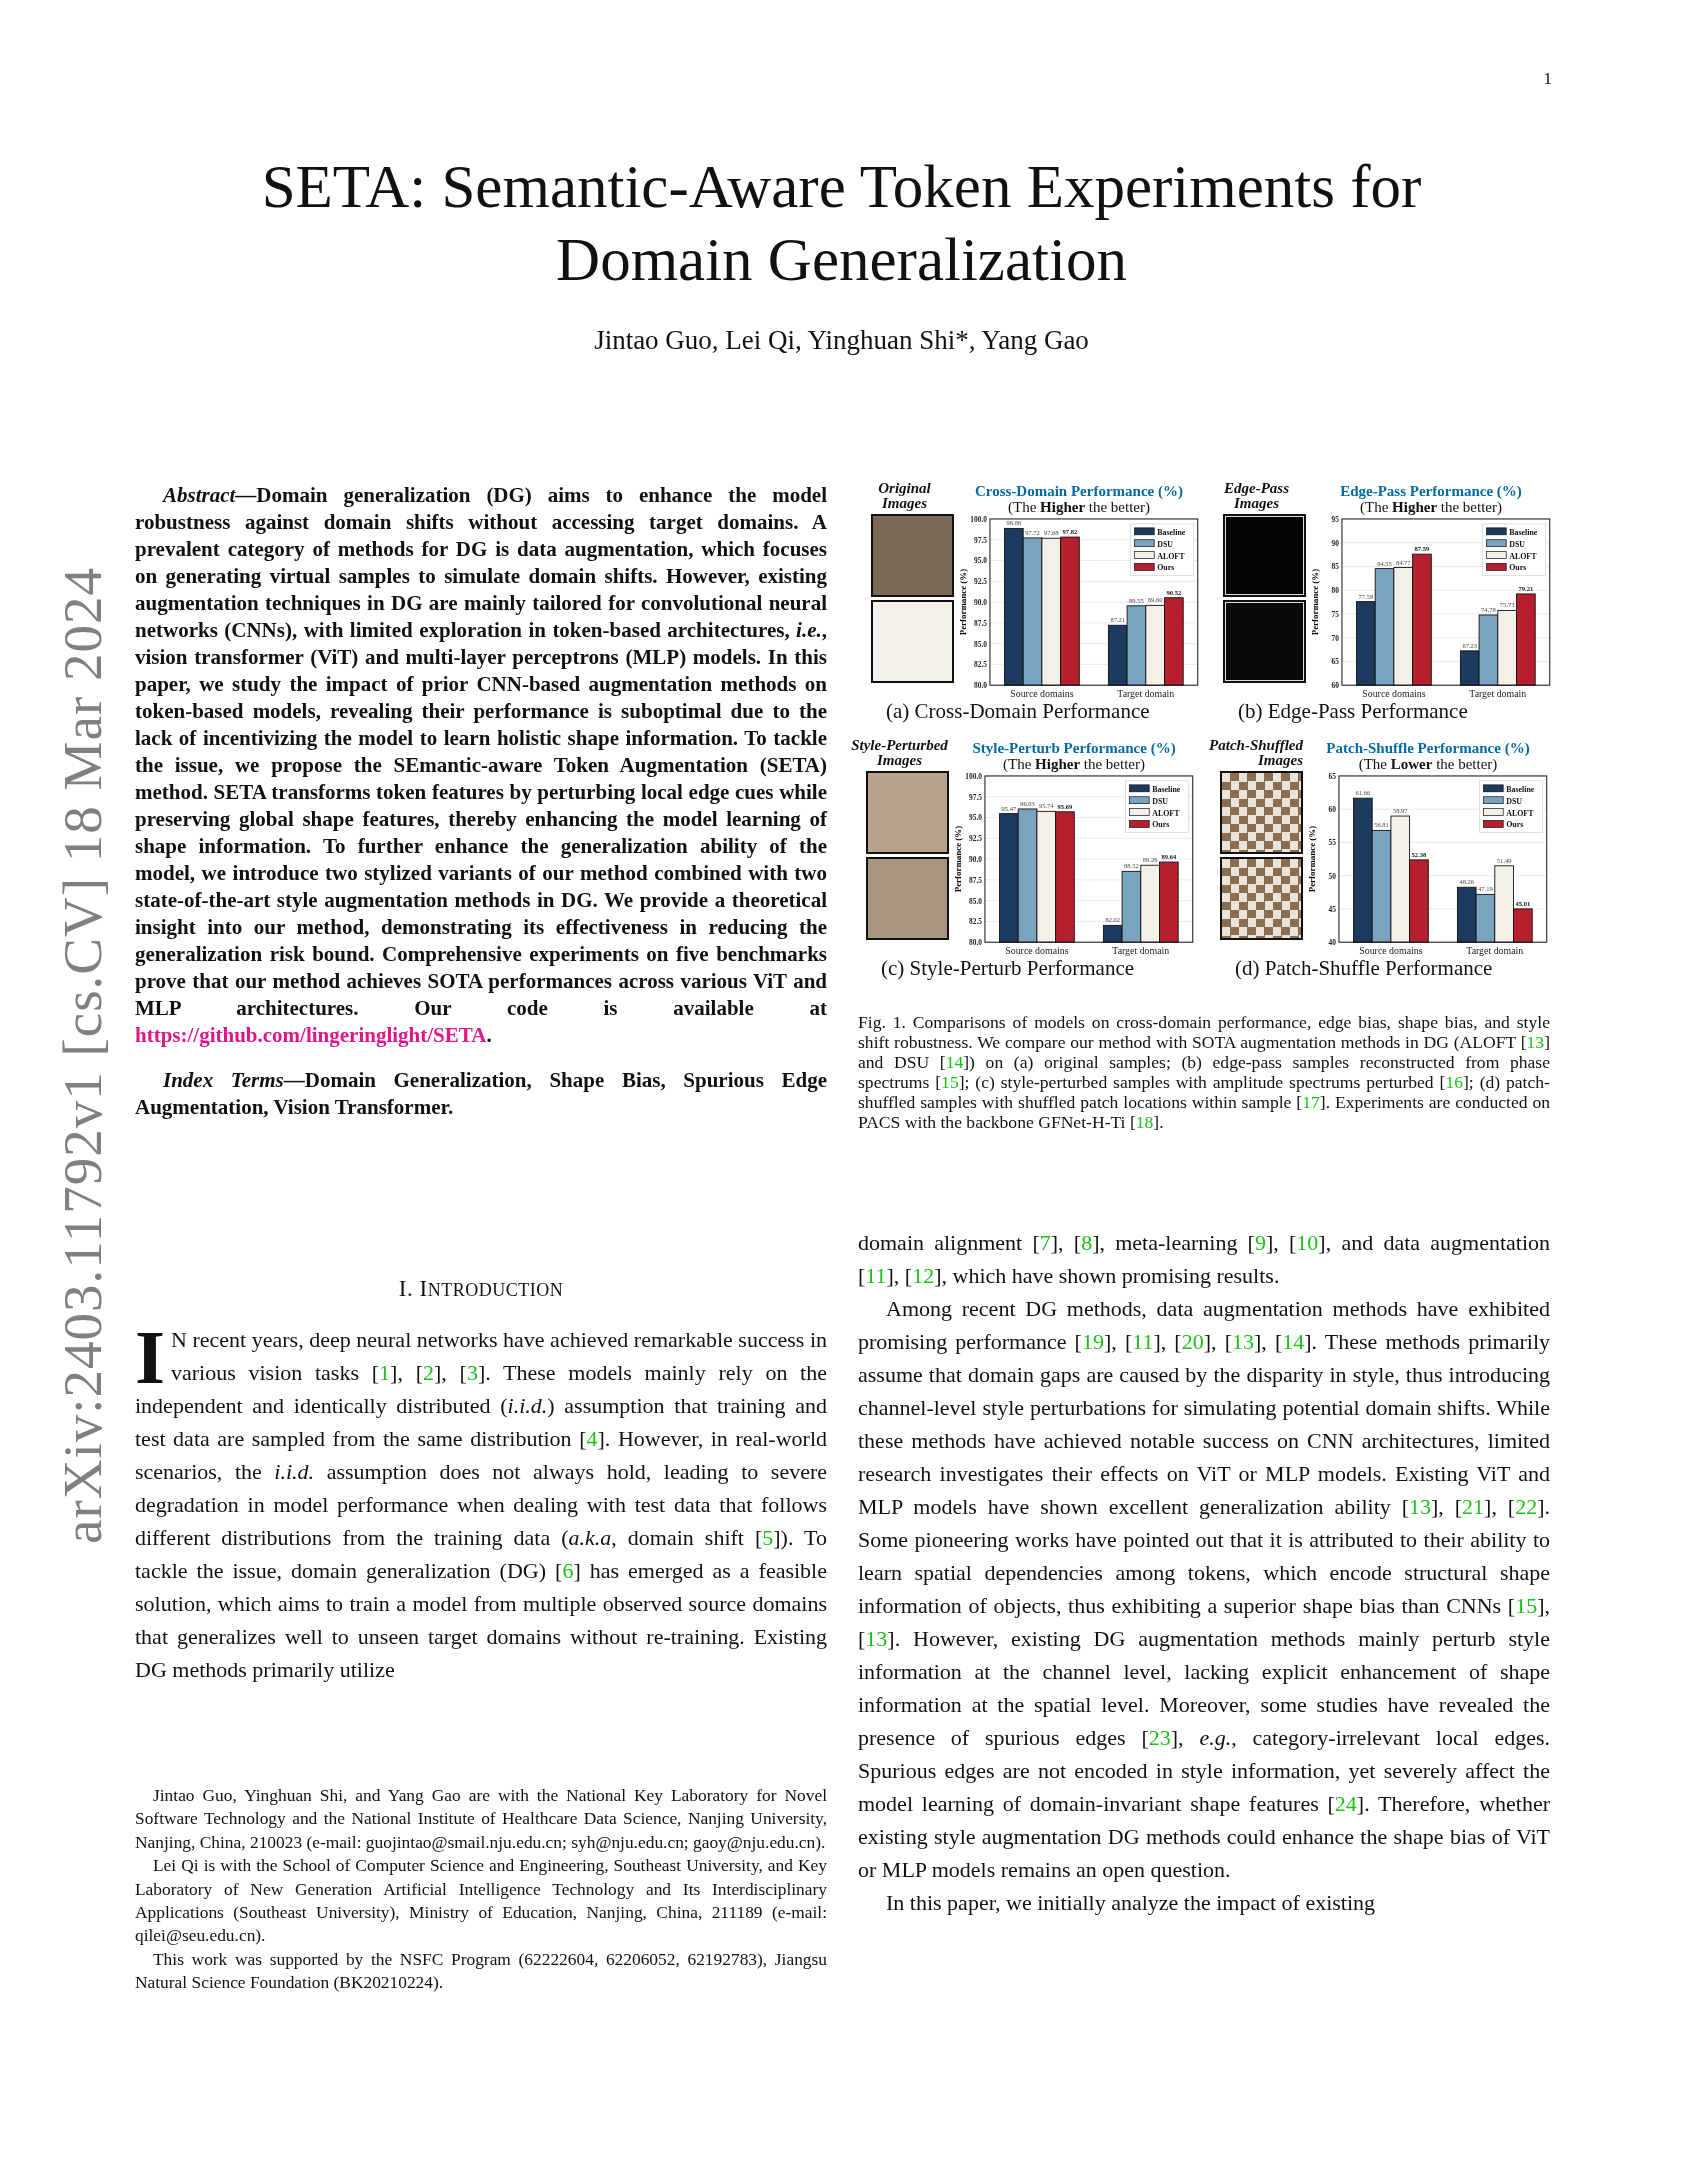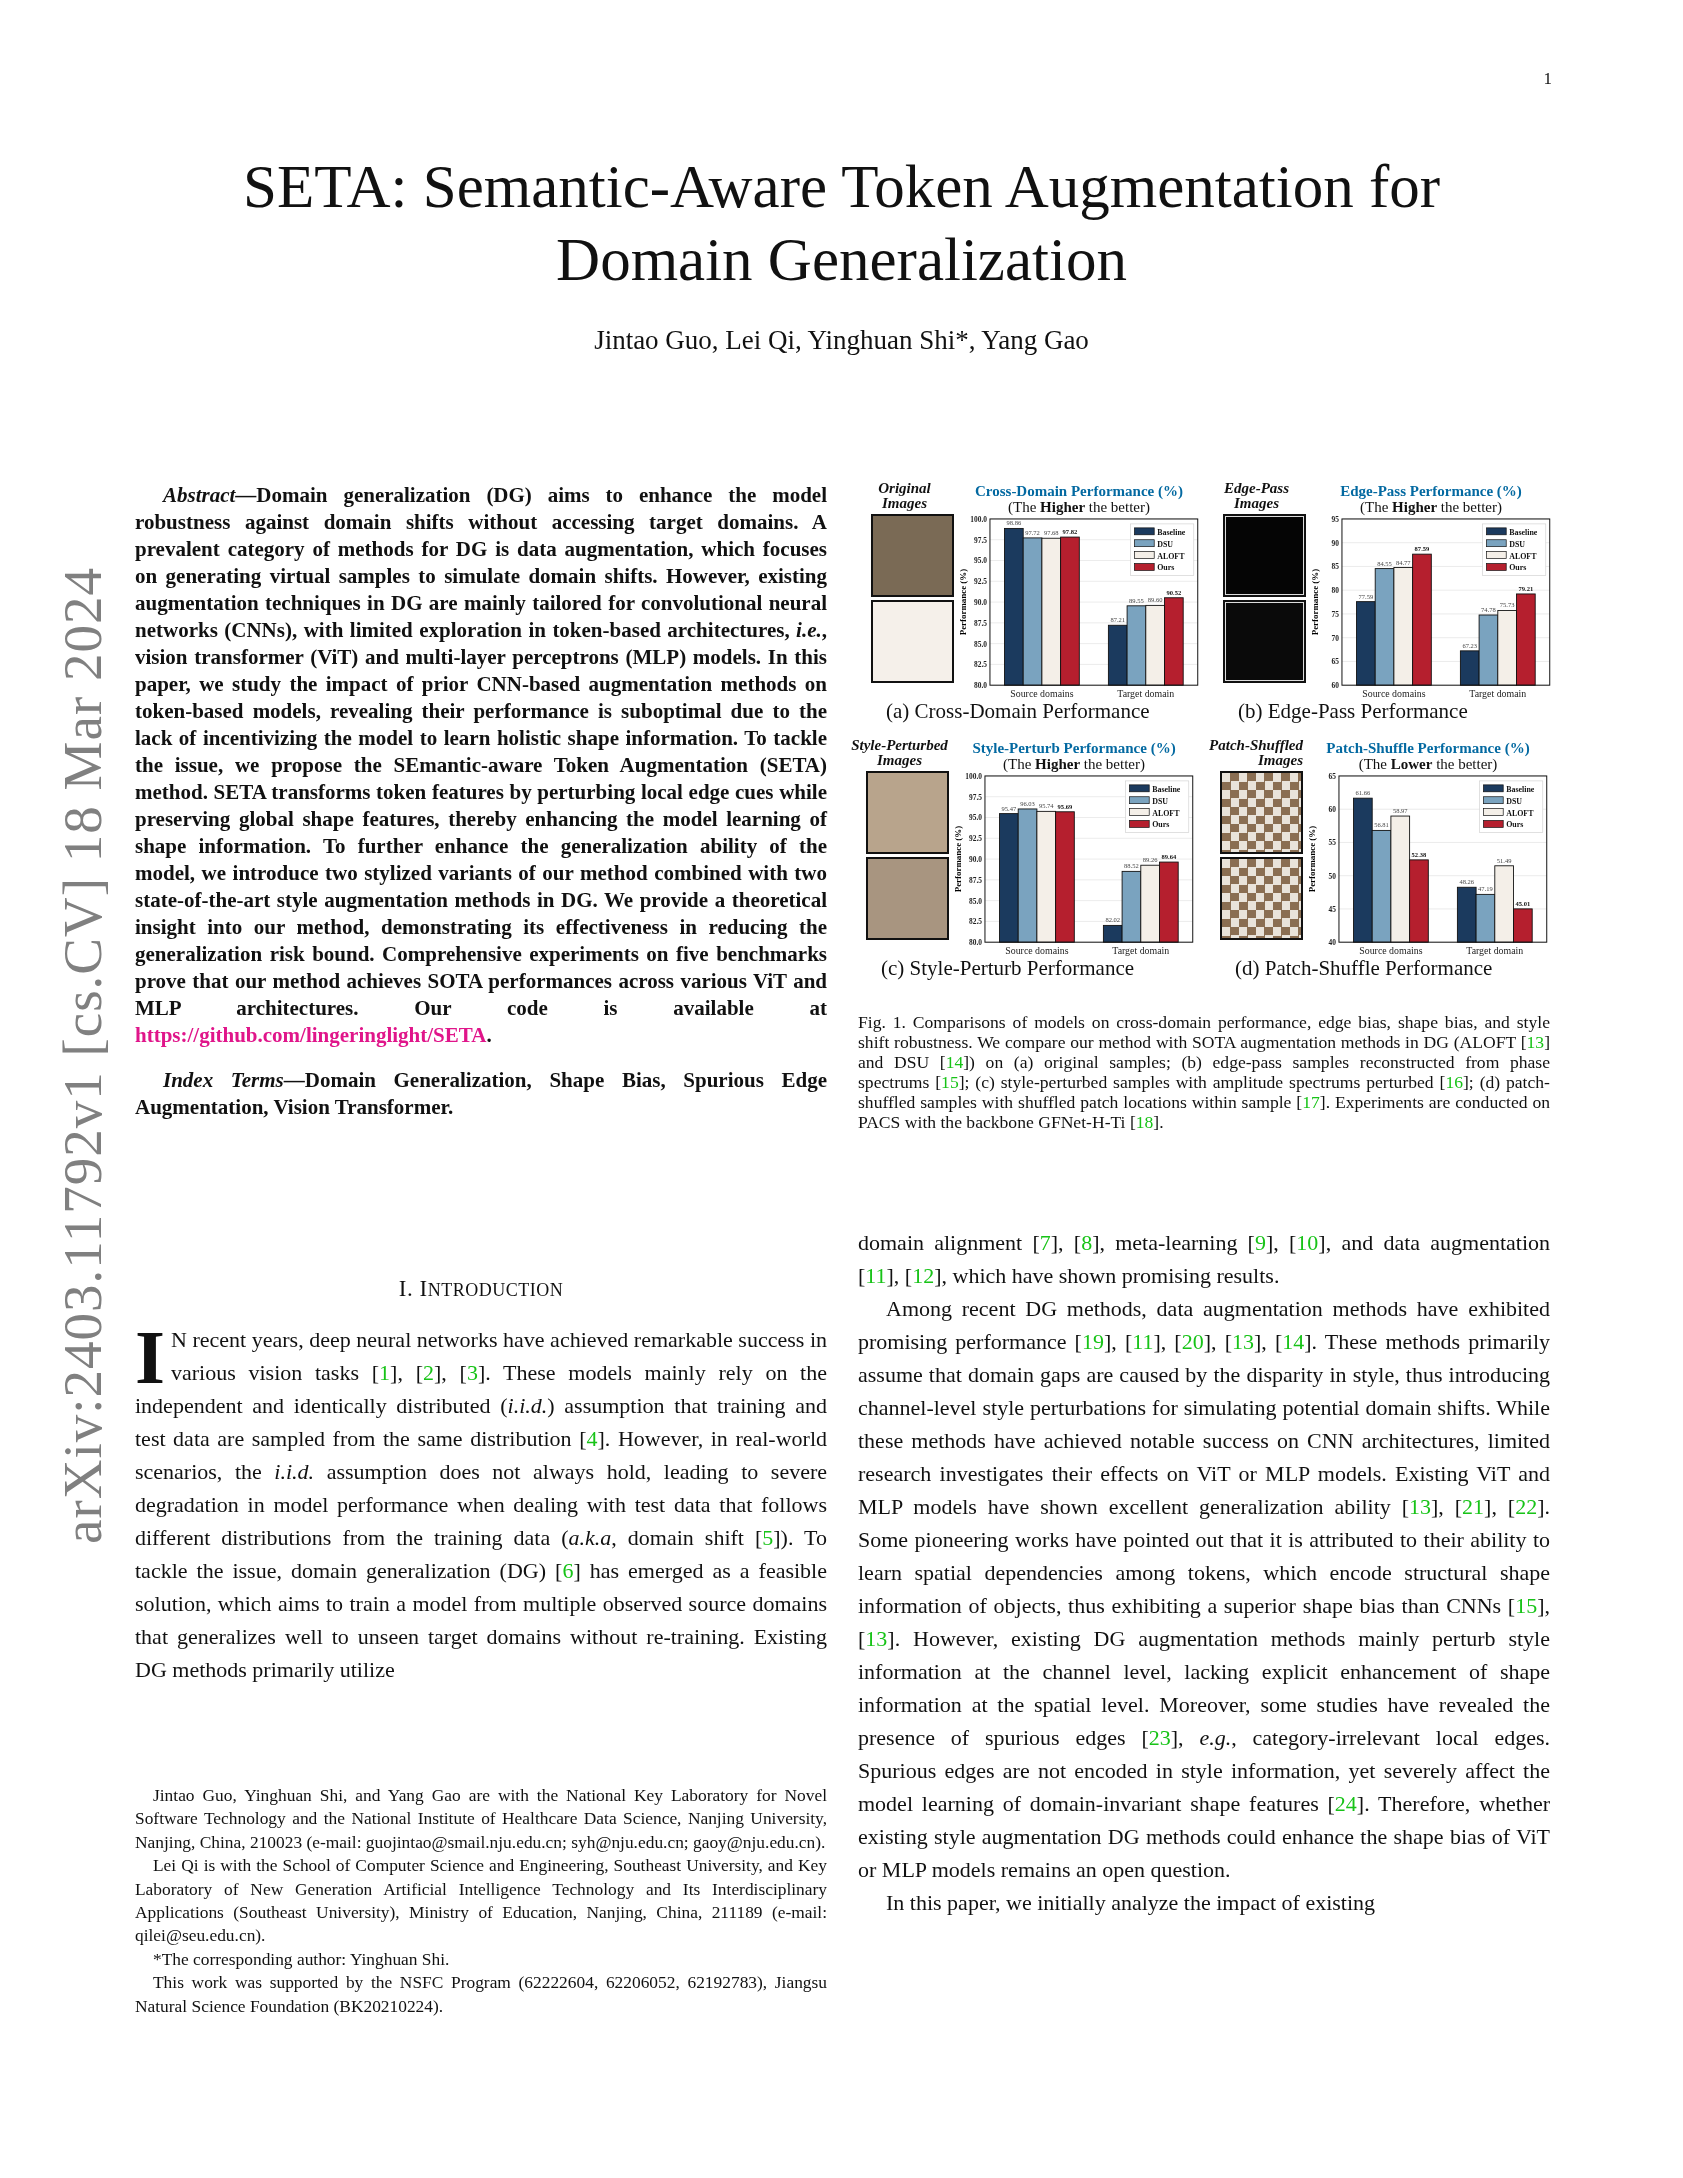--- a/index.html
+++ b/index.html
@@ -37,40 +37,39 @@
   .sublabel { position:absolute; font-size:21px; white-space:nowrap; }
   svg text { font-family:"Liberation Serif","DejaVu Serif",serif; }
 </style>
 </head>
 <body>
 
 <div class="pagenum">1</div>
 <div class="arxiv">arXiv:2403.11792v1  [cs.CV]  18 Mar 2024</div>
 
 <div class="title">
-  <div>SETA: Semantic-Aware Token Augmentation for</div>
+  <div>SETA: Semantic-Aware Token Experiments for</div>
   <div>Domain Generalization</div>
 </div>
 <div class="authors">Jintao Guo, Lei Qi, Yinghuan Shi*, Yang Gao</div>
 
 <div class="col left abstract">
   <p><span class="it">Abstract</span><span>—Domain generalization (DG) aims to enhance the model robustness against domain shifts without accessing target domains. A prevalent category of methods for DG is data augmentation, which focuses on generating virtual samples to simulate domain shifts. However, existing augmentation techniques in DG are mainly tailored for convolutional neural networks (CNNs), with limited exploration in token-based architectures, </span><span class="it">i.e.</span><span>, vision transformer (ViT) and multi-layer perceptrons (MLP) models. In this paper, we study the impact of prior CNN-based augmentation methods on token-based models, revealing their performance is suboptimal due to the lack of incentivizing the model to learn holistic shape information. To tackle the issue, we propose the SEmantic-aware Token Augmentation (SETA) method. SETA transforms token features by perturbing local edge cues while preserving global shape features, thereby enhancing the model learning of shape information. To further enhance the generalization ability of the model, we introduce two stylized variants of our method combined with two state-of-the-art style augmentation methods in DG. We provide a theoretical insight into our method, demonstrating its effectiveness in reducing the generalization risk bound. Comprehensive experiments on five benchmarks prove that our method achieves SOTA performances across various ViT and MLP architectures. Our code is available at </span><span class="link">https://github.com/lingeringlight/SETA</span><span>.</span></p>
   <p style="margin-top:18px"><span class="it">Index Terms</span><span>—Domain Generalization, Shape Bias, Spurious Edge Augmentation, Vision Transformer.</span></p>
 </div>
 
 <div class="sec"><span>I. </span><span>I</span><span class="sc">NTRODUCTION</span></div>
 
 <div class="col left intro">
   <p><span class="dropcap">I</span><span>N recent years, deep neural networks have achieved remarkable success in various vision tasks [</span><a class="cite">1</a><span>], [</span><a class="cite">2</a><span>], [</span><a class="cite">3</a><span>]. These models mainly rely on the independent and identically distributed (</span><i>i.i.d.</i><span>) assumption that training and test data are sampled from the same distribution [</span><a class="cite">4</a><span>]. However, in real-world scenarios, the </span><i>i.i.d.</i><span> assumption does not always hold, leading to severe degradation in model performance when dealing with test data that follows different distributions from the training data (</span><i>a.k.a</i><span>, domain shift [</span><a class="cite">5</a><span>]). To tackle the issue, domain generalization (DG) [</span><a class="cite">6</a><span>] has emerged as a feasible solution, which aims to train a model from multiple observed source domains that generalizes well to unseen target domains without re-training. Existing DG methods primarily utilize</span></p>
 </div>
 
 <div class="foot">
   <p>Jintao Guo, Yinghuan Shi, and Yang Gao are with the National Key Laboratory for Novel Software Technology and the National Institute of Healthcare Data Science, Nanjing University, Nanjing, China, 210023 (e-mail: guojintao@smail.nju.edu.cn; syh@nju.edu.cn; gaoy@nju.edu.cn).</p>
   <p>Lei Qi is with the School of Computer Science and Engineering, Southeast University, and Key Laboratory of New Generation Artificial Intelligence Technology and Its Interdisciplinary Applications (Southeast University), Ministry of Education, Nanjing, China, 211189 (e-mail: qilei@seu.edu.cn).</p>
-  <p>*The corresponding author: Yinghuan Shi.</p>
   <p>This work was supported by the NSFC Program (62222604, 62206052, 62192783), Jiangsu Natural Science Foundation (BK20210224).</p>
 </div>
 
 <div id="figure">
     <div class="panel" style="left: 861px; top: 479px; width: 337px; height: 243px;">
       <div class="thumblabel" style="left: -6px; top: 2px; width: 99px;">
         <div>Original</div>
         <div>Images</div>
       </div>
       <div class="thumb" style="left: 10px; top: 35px; background: rgb(122, 106, 85);"></div>

